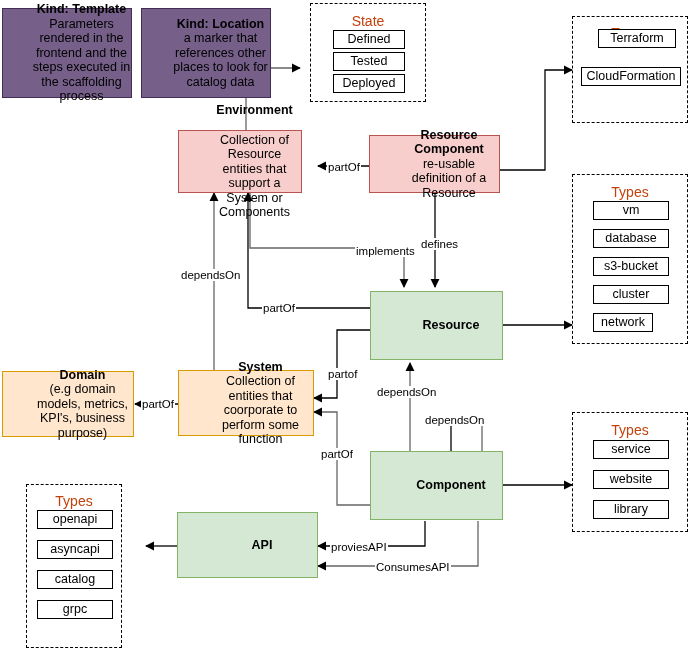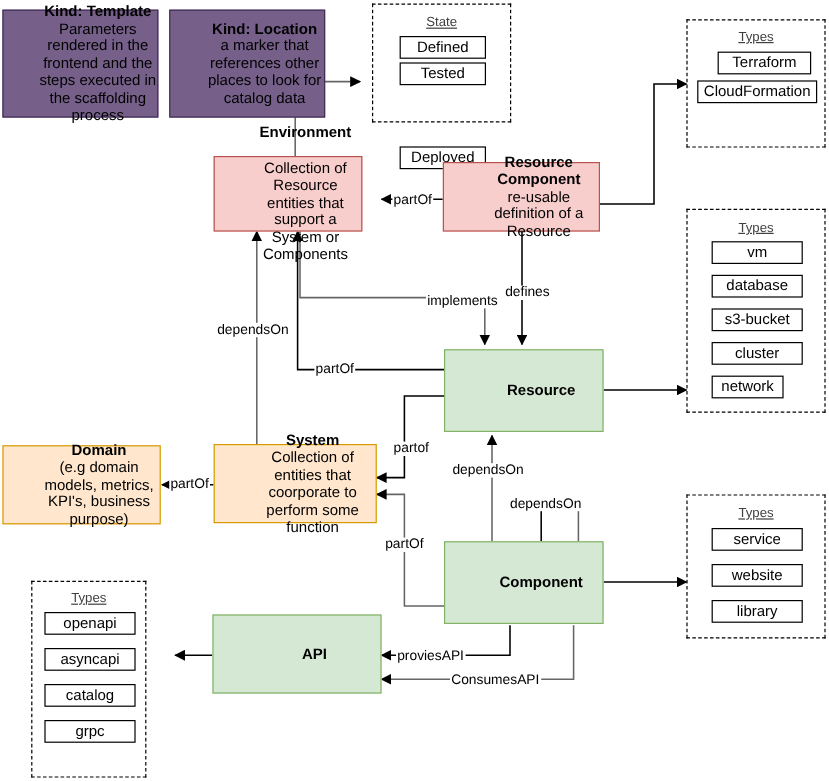--- a/index.html
+++ b/index.html
@@ -14,21 +14,21 @@
         font-size:12.5px;line-height:14.5px;color:#000;border:1px solid #000;padding-left:29px;}
   .node .ttl{font-weight:bold;}
   .node .desc{font-weight:normal;}
 
   .n-purple{background:#76608a;border-color:#432d57;color:#000;}
   .n-pink{background:#f8cecc;border-color:#b85450;}
   .n-orange{background:#ffe6cc;border-color:#d79b00;}
   .n-green{background:#d5e8d4;border-color:#82b366;}
 
   .grp{position:absolute;box-sizing:border-box;border:1.5px dashed #000;background:transparent;}
-  .grp .glabel{position:absolute;left:0;right:0;text-align:center;font-size:11px;color:#404040;text-decoration:underline;}
+  .grp .glabel{position:absolute;left:0;right:0;text-align:center;font-size:14px;color:#c2410c;}
   .chip{position:absolute;box-sizing:border-box;border:1px solid #000;background:#ffffff;
         font-size:12.5px;line-height:13px;color:#000;display:flex;align-items:center;
         justify-content:center;text-align:center;}
 
   .elabel{position:absolute;font-size:11.5px;line-height:12px;color:#000;background:#ffffff;
           padding:0 1px;white-space:nowrap;}
 </style>
 </head>
 <body>
 
@@ -90,26 +90,26 @@
 
   <div class="node n-purple" style="left:141px;top:8px;width:130px;height:90px;">
     <div class="ttl">Kind: Location</div>
     <div class="desc">a marker that references other places to look for catalog data</div>
   </div>
 
   <div class="grp" style="left:310px;top:3px;width:116px;height:99px;">
     <div class="glabel" style="top:9px;">State</div>
     <div class="chip" style="left:22px;top:26px;width:72px;height:19px;">Defined</div>
     <div class="chip" style="left:22px;top:48px;width:72px;height:19px;">Tested</div>
-    <div class="chip" style="left:22px;top:70px;width:72px;height:19px;margin-top:48px;">Deployed</div>
+    <div class="chip" style="left:22px;top:70px;width:72px;height:19px;">Deployed</div>
   </div>
 
   <div class="grp" style="left:572px;top:16px;width:116px;height:107px;">
     <div class="glabel" style="top:8px;">Types</div>
-    <div class="chip" style="left:25px;top:26px;width:78px;height:19px;">Terraform</div>
+    <div class="chip" style="left:25px;top:12px;width:78px;height:19px;">Terraform</div>
     <div class="chip" style="left:8px;top:50px;width:100px;height:19px;">CloudFormation</div>
   </div>
 
   <div class="node n-pink" style="left:178px;top:130px;width:124px;height:63px;gap:15px;">
     <div class="ttl">Environment</div>
     <div class="desc">Collection of Resource entities that support a System or Components</div>
   </div>
 
   <div class="node n-pink" style="left:369px;top:135px;width:131px;height:58px;">
     <div class="ttl">Resource Component</div>

